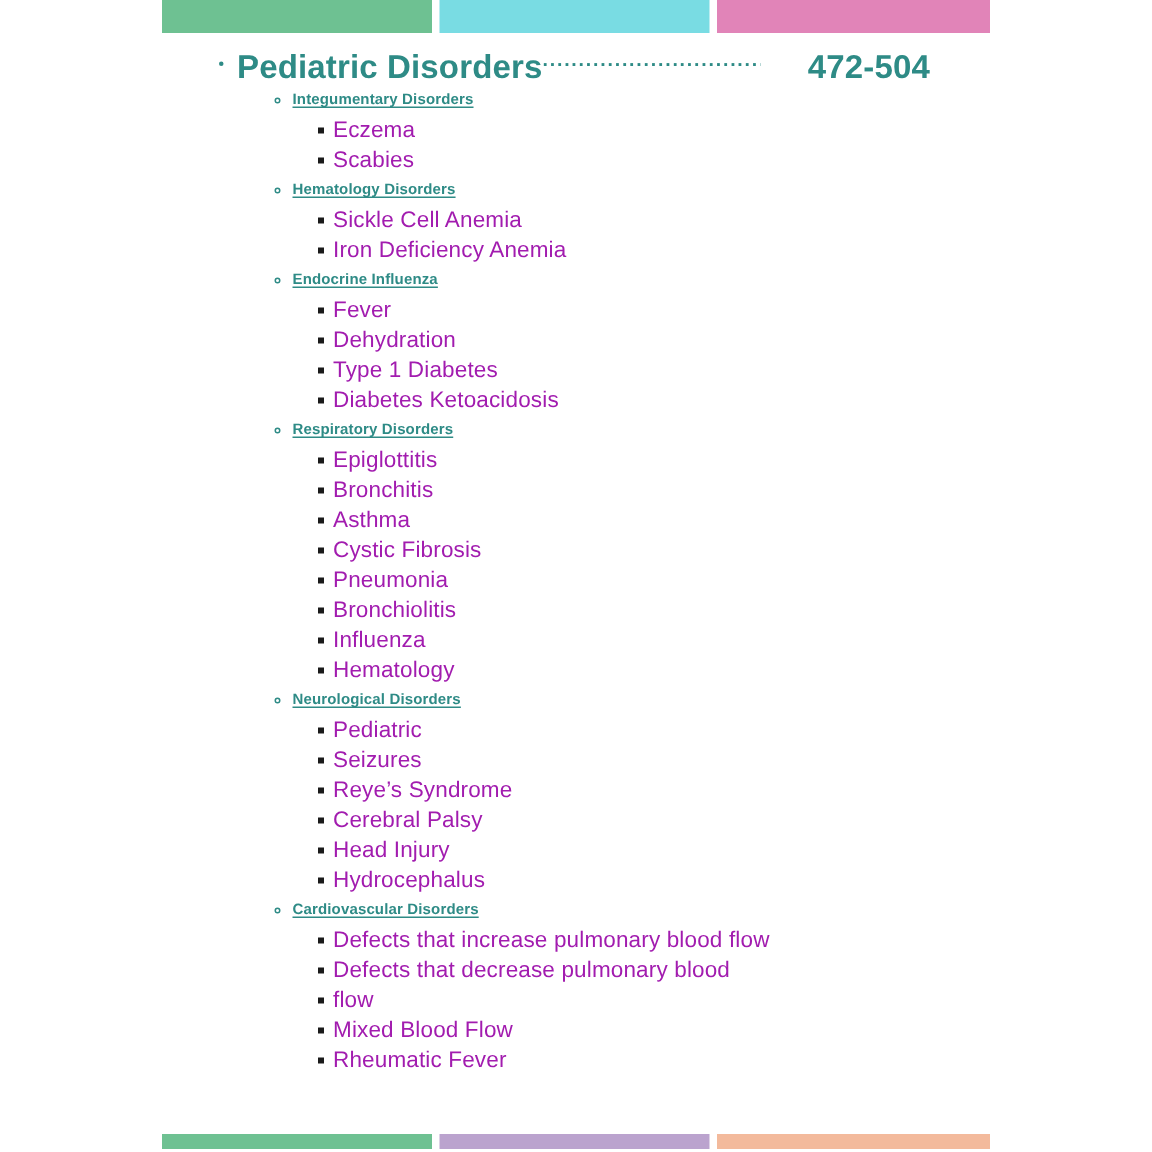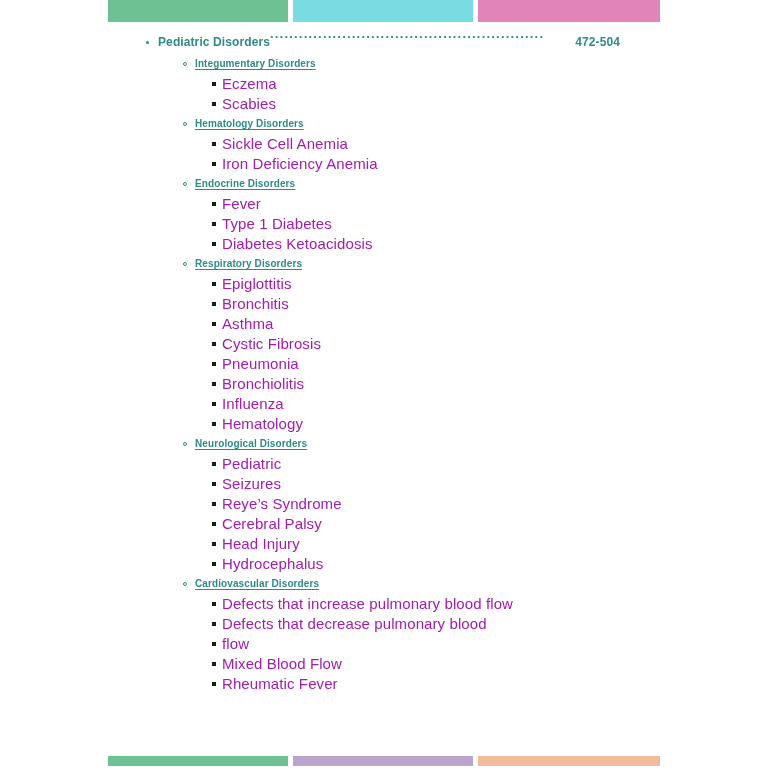--- a/index.html
+++ b/index.html
@@ -51,21 +51,21 @@
   ul.outline {
     list-style: none;
     margin: 0;
     padding: 0;
   }
 
   
   .lvl1 {
     position: relative;
     padding-left: 158px;
-    font-size: 12px;
+    font-size: 22px;
     line-height: 24px;
     color: #2E8B86;
     font-weight: 600;
     letter-spacing: 0.1px;
     white-space: nowrap;
     text-decoration: underline;
   }
   .lvl1 .bullet-dot {
     position: absolute;
     left: 146px;
@@ -160,22 +160,23 @@
           <span class="toc-title">Pediatric Disorders</span>
           <span class="toc-leader"></span>
           <span class="toc-pages">472-504</span>
         </span></li>
       <li class="lvl2"><span class="bullet-circle"></span><span class="lvl2-text">Integumentary Disorders</span></li>
       <li class="lvl3"><span class="bullet-square"></span><span>Eczema</span></li>
       <li class="lvl3"><span class="bullet-square"></span><span>Scabies</span></li>
       <li class="lvl2"><span class="bullet-circle"></span><span class="lvl2-text">Hematology Disorders</span></li>
       <li class="lvl3"><span class="bullet-square"></span><span>Sickle Cell Anemia</span></li>
       <li class="lvl3"><span class="bullet-square"></span><span>Iron Deficiency Anemia</span></li>
-      <li class="lvl2"><span class="bullet-circle"></span><span class="lvl2-text">Endocrine Disorders</span></li>
+      <li class="lvl2"><span class="bullet-circle"></span><span class="lvl2-text">Endocrine Influenza</span></li>
       <li class="lvl3"><span class="bullet-square"></span><span>Fever</span></li>
+      <li class="lvl3"><span class="bullet-square"></span><span>Dehydration</span></li>
       <li class="lvl3"><span class="bullet-square"></span><span>Type 1 Diabetes</span></li>
       <li class="lvl3"><span class="bullet-square"></span><span>Diabetes Ketoacidosis</span></li>
       <li class="lvl2"><span class="bullet-circle"></span><span class="lvl2-text">Respiratory Disorders</span></li>
       <li class="lvl3"><span class="bullet-square"></span><span>Epiglottitis</span></li>
       <li class="lvl3"><span class="bullet-square"></span><span>Bronchitis</span></li>
       <li class="lvl3"><span class="bullet-square"></span><span>Asthma</span></li>
       <li class="lvl3"><span class="bullet-square"></span><span>Cystic Fibrosis</span></li>
       <li class="lvl3"><span class="bullet-square"></span><span>Pneumonia</span></li>
       <li class="lvl3"><span class="bullet-square"></span><span>Bronchiolitis</span></li>
       <li class="lvl3"><span class="bullet-square"></span><span>Influenza</span></li>

